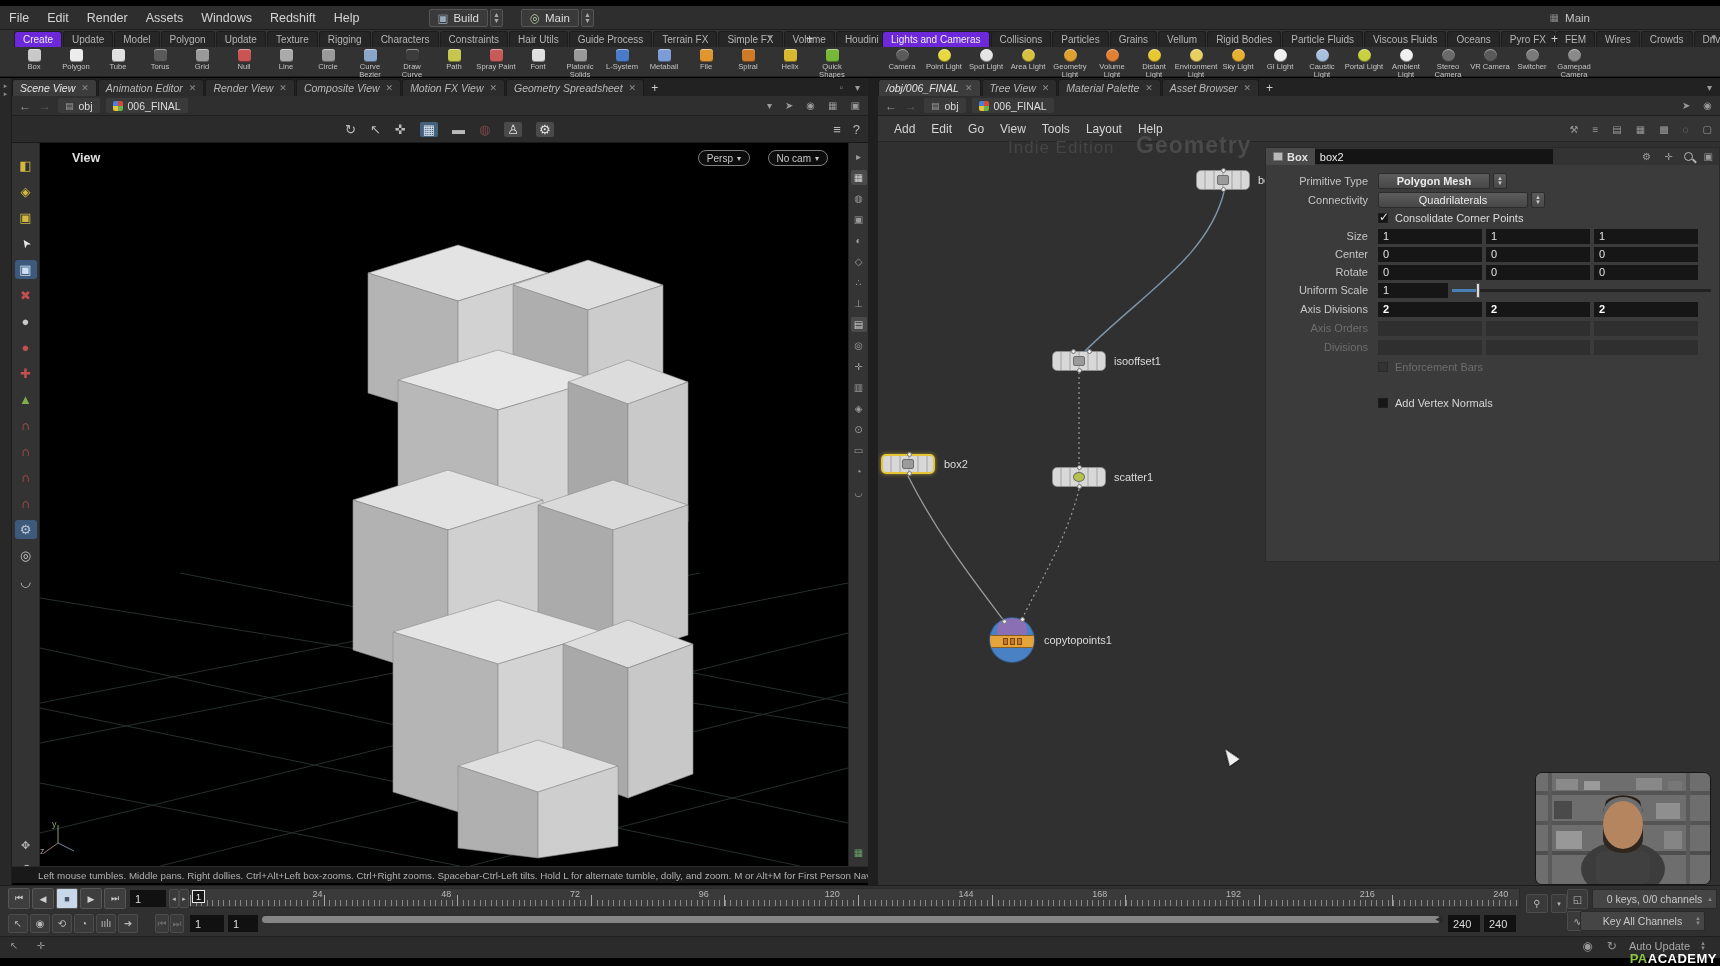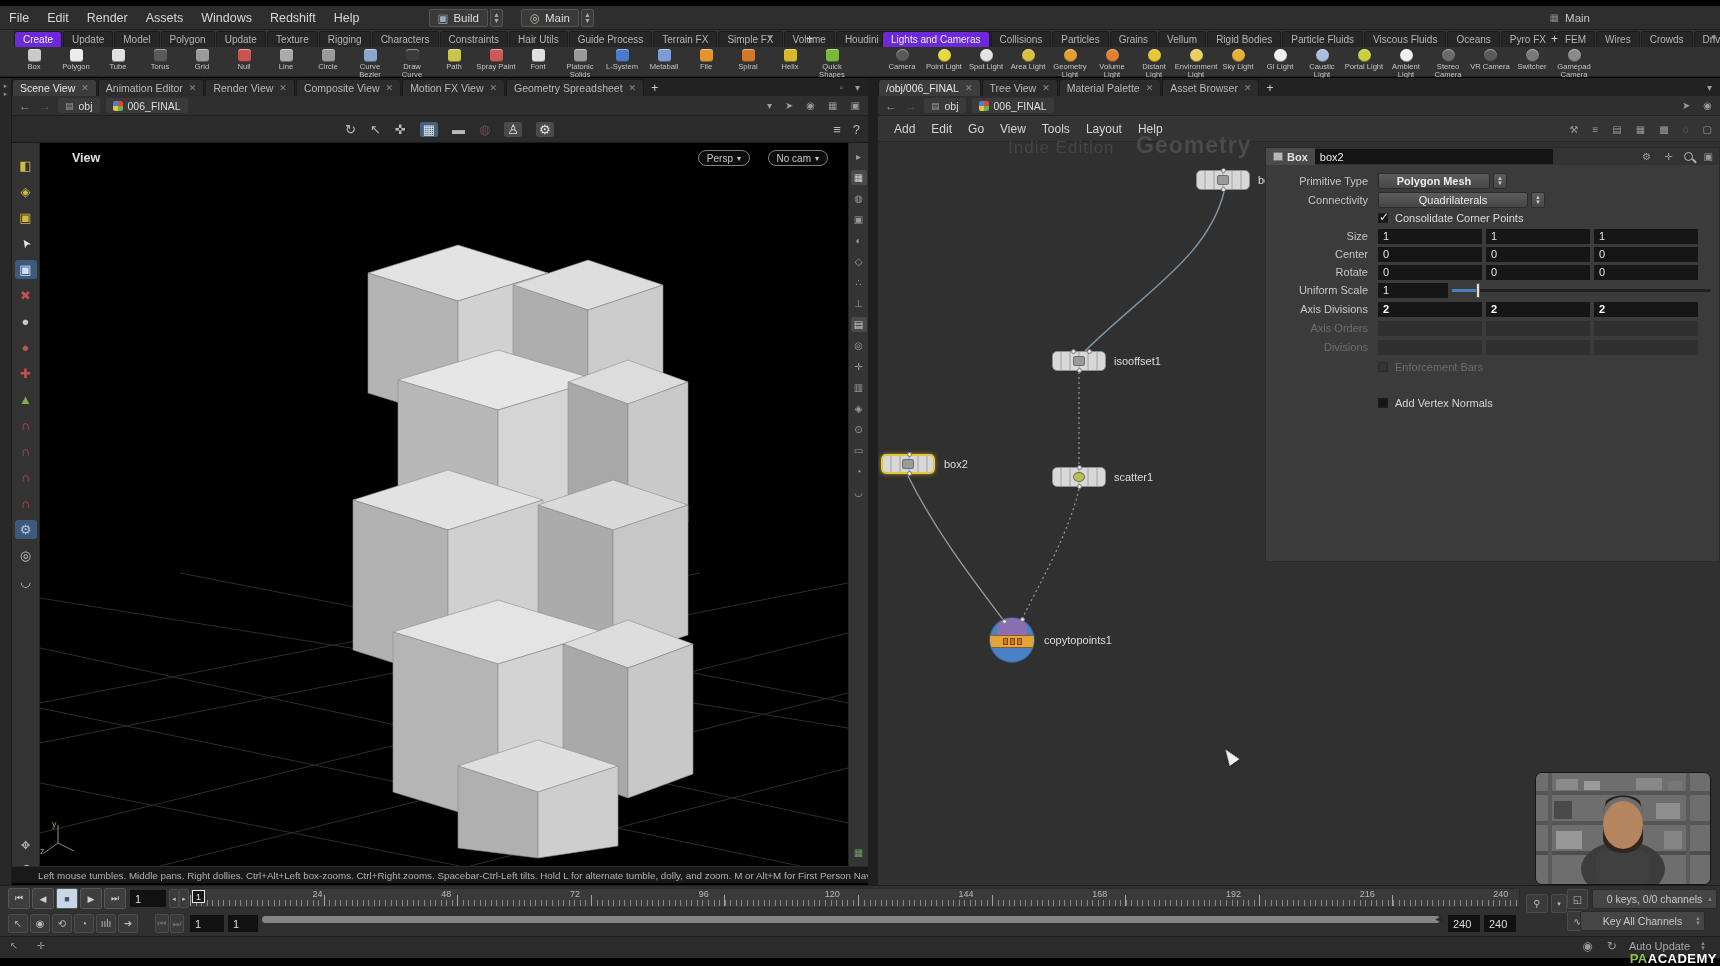--- a/index.html
+++ b/index.html
@@ -21,21 +21,21 @@
   .shelf-tab.active { background:#6d28d9; color:#ececec; }
   .tab-plus { color:#cfcfcf; font-size:12px; padding:0 6px 1px; }
   .tools-row { position:absolute; top:17px; height:30px; display:flex; align-items:flex-start; gap:2px; }
   .tool { width:40px; display:flex; flex-direction:column; align-items:center; gap:1px; padding-top:2px; }
   .tool-ico { width:13px; height:13px; border-radius:3px; background:var(--c,#999); box-shadow:inset 0 1px 0 rgba(255,255,255,.45), inset 0 -1px 0 rgba(0,0,0,.4); }
   .tools-right .tool-ico { border-radius:50%; }
   .tool-label { font-size:7.6px; color:#c4c4c4; text-align:center; line-height:1.05; }
 
   
   .panetabs { top:78px; height:18px; background:#222; display:flex; align-items:flex-end; }
-  .ptab { display:flex; align-items:center; gap:6px; background:#2c2c2c; border:1px solid #1a1a1a; border-bottom:none; padding:2px 7px; font-size:10.5px; color:#b9b9b9; border-radius:3px 3px 0 0; margin-right:1px; white-space:nowrap; }
+  .ptab { display:flex; align-items:center; gap:6px; background:#2c2c2c; border:1px solid #1a1a1a; border-bottom:none; padding:2px 7px; font-size:10.5px; color:#b9b9b9; border-radius:3px 3px 0 0; margin-right:1px; white-space:nowrap;font-style:italic; }
   .ptab.active { background:#3c3c3c; color:#e6e6e6; }
   .ptab .x { color:#8a8a8a; font-size:9px; }
   .pathbar { top:96px; height:20px; background:#2f2f2f; border-bottom:1px solid #202020; display:flex; align-items:center; gap:6px; padding:0 6px; }
   .nav-arrow { color:#9a9a9a; font-size:12px; width:14px; text-align:center; }
   .nav-arrow.dim { color:#5d5d5d; }
   .chip { display:flex; align-items:center; gap:5px; background:#3a3a3a; height:15px; padding:0 7px; font-size:10.5px; color:#ddd; border-radius:2px; }
   .geo-ico { width:10px; height:10px; border-radius:2px;
     background:linear-gradient(90deg,#4a7fd4 50%,#d44a3a 50%) top/10px 5px no-repeat,
                linear-gradient(90deg,#e8c437 50%,#6db04a 50%) bottom/10px 5px no-repeat; }
   .mini-ico { color:#9a9a9a; font-size:10px; padding:0 2px; }

